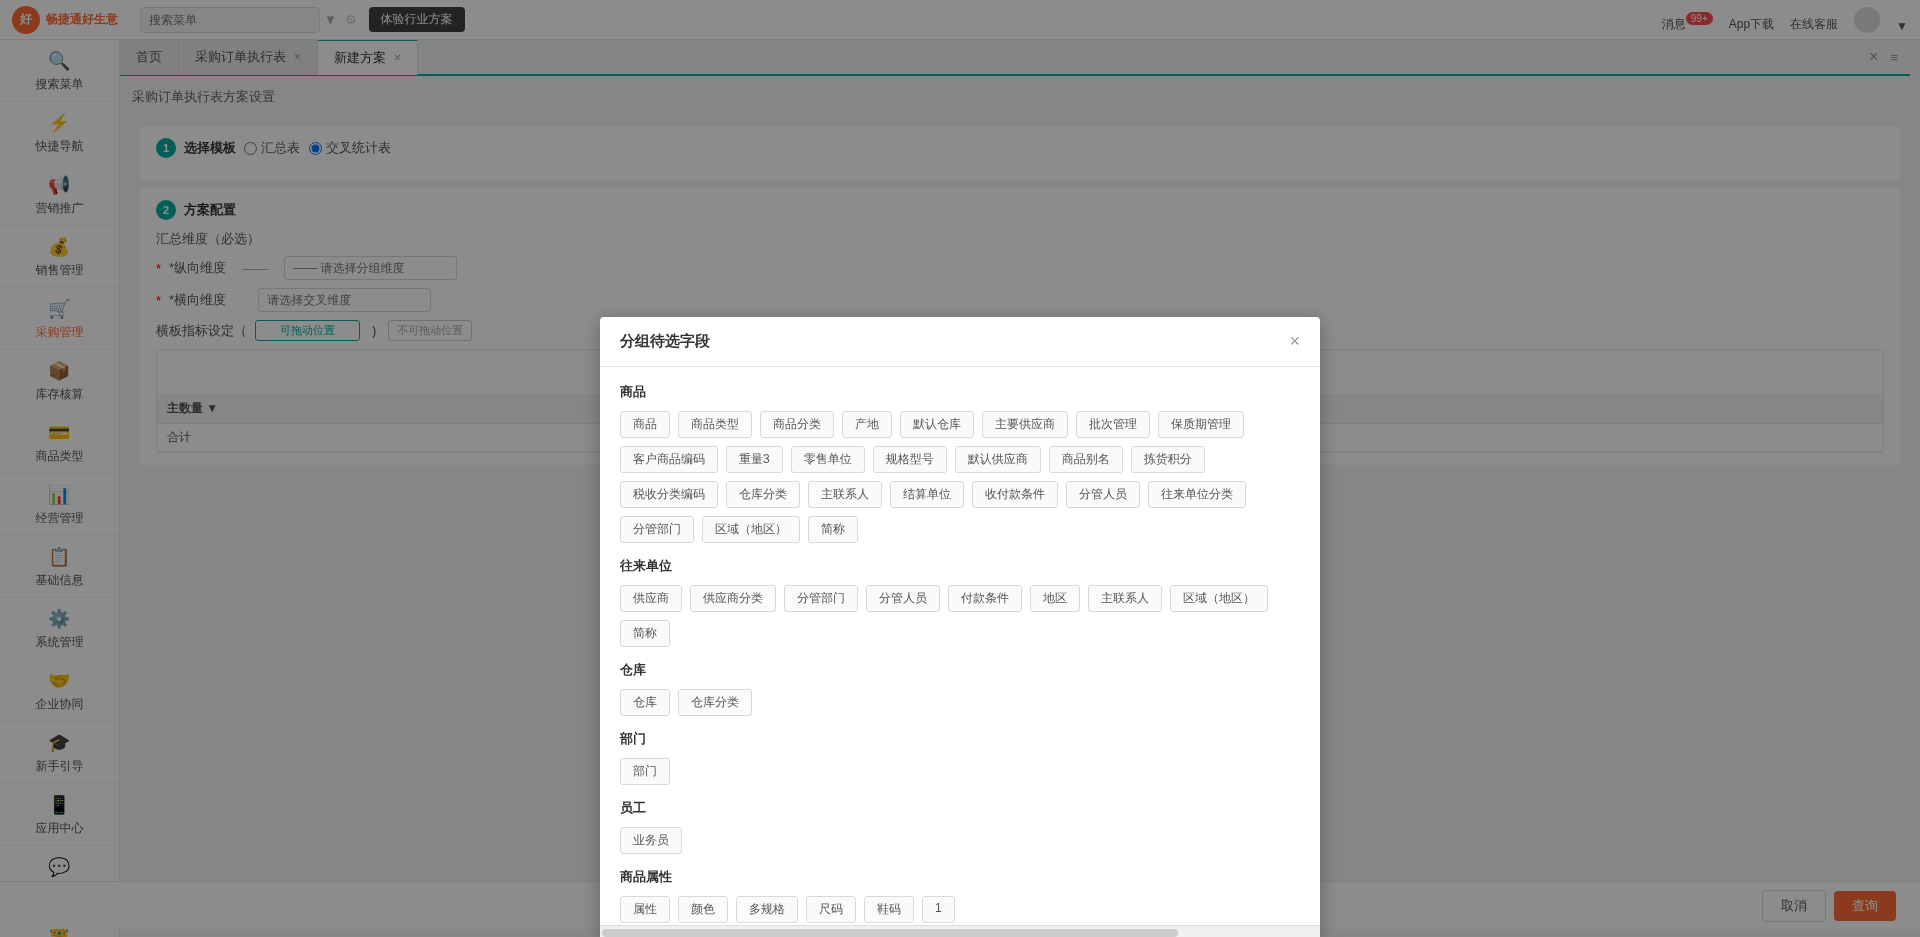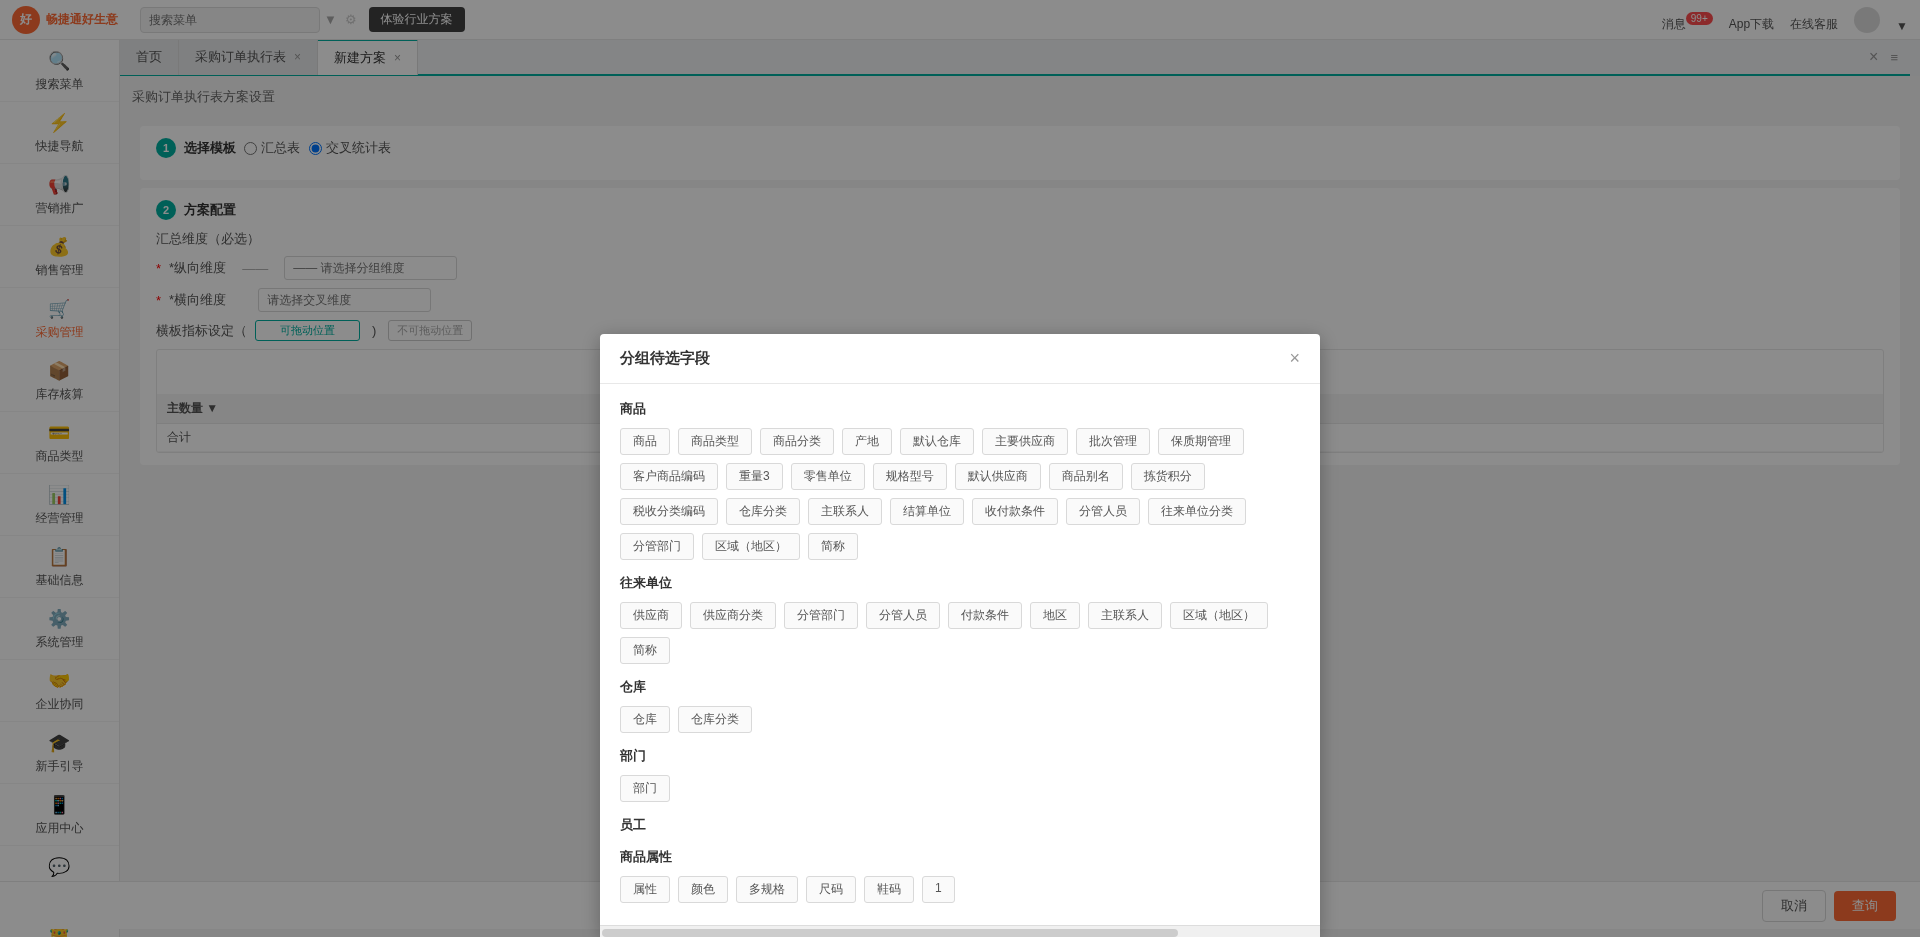--- a/index.html
+++ b/index.html
@@ -537,20 +537,23 @@
         <span class="field-tag">仓库</span>
         <span class="field-tag">仓库分类</span>
       </div>
 
       <div class="section-title">部门</div>
       <div class="tag-grid">
         <span class="field-tag">部门</span>
       </div>
 
       <div class="section-title">员工</div>
+      <div class="tag-grid">
+        <span class="field-tag">业务员</span>
+      </div>
 
       <div class="section-title">商品属性</div>
       <div class="tag-grid">
         <span class="field-tag">属性</span>
         <span class="field-tag">颜色</span>
         <span class="field-tag">多规格</span>
         <span class="field-tag">尺码</span>
         <span class="field-tag">鞋码</span>
         <span class="field-tag">1</span>
       </div>

